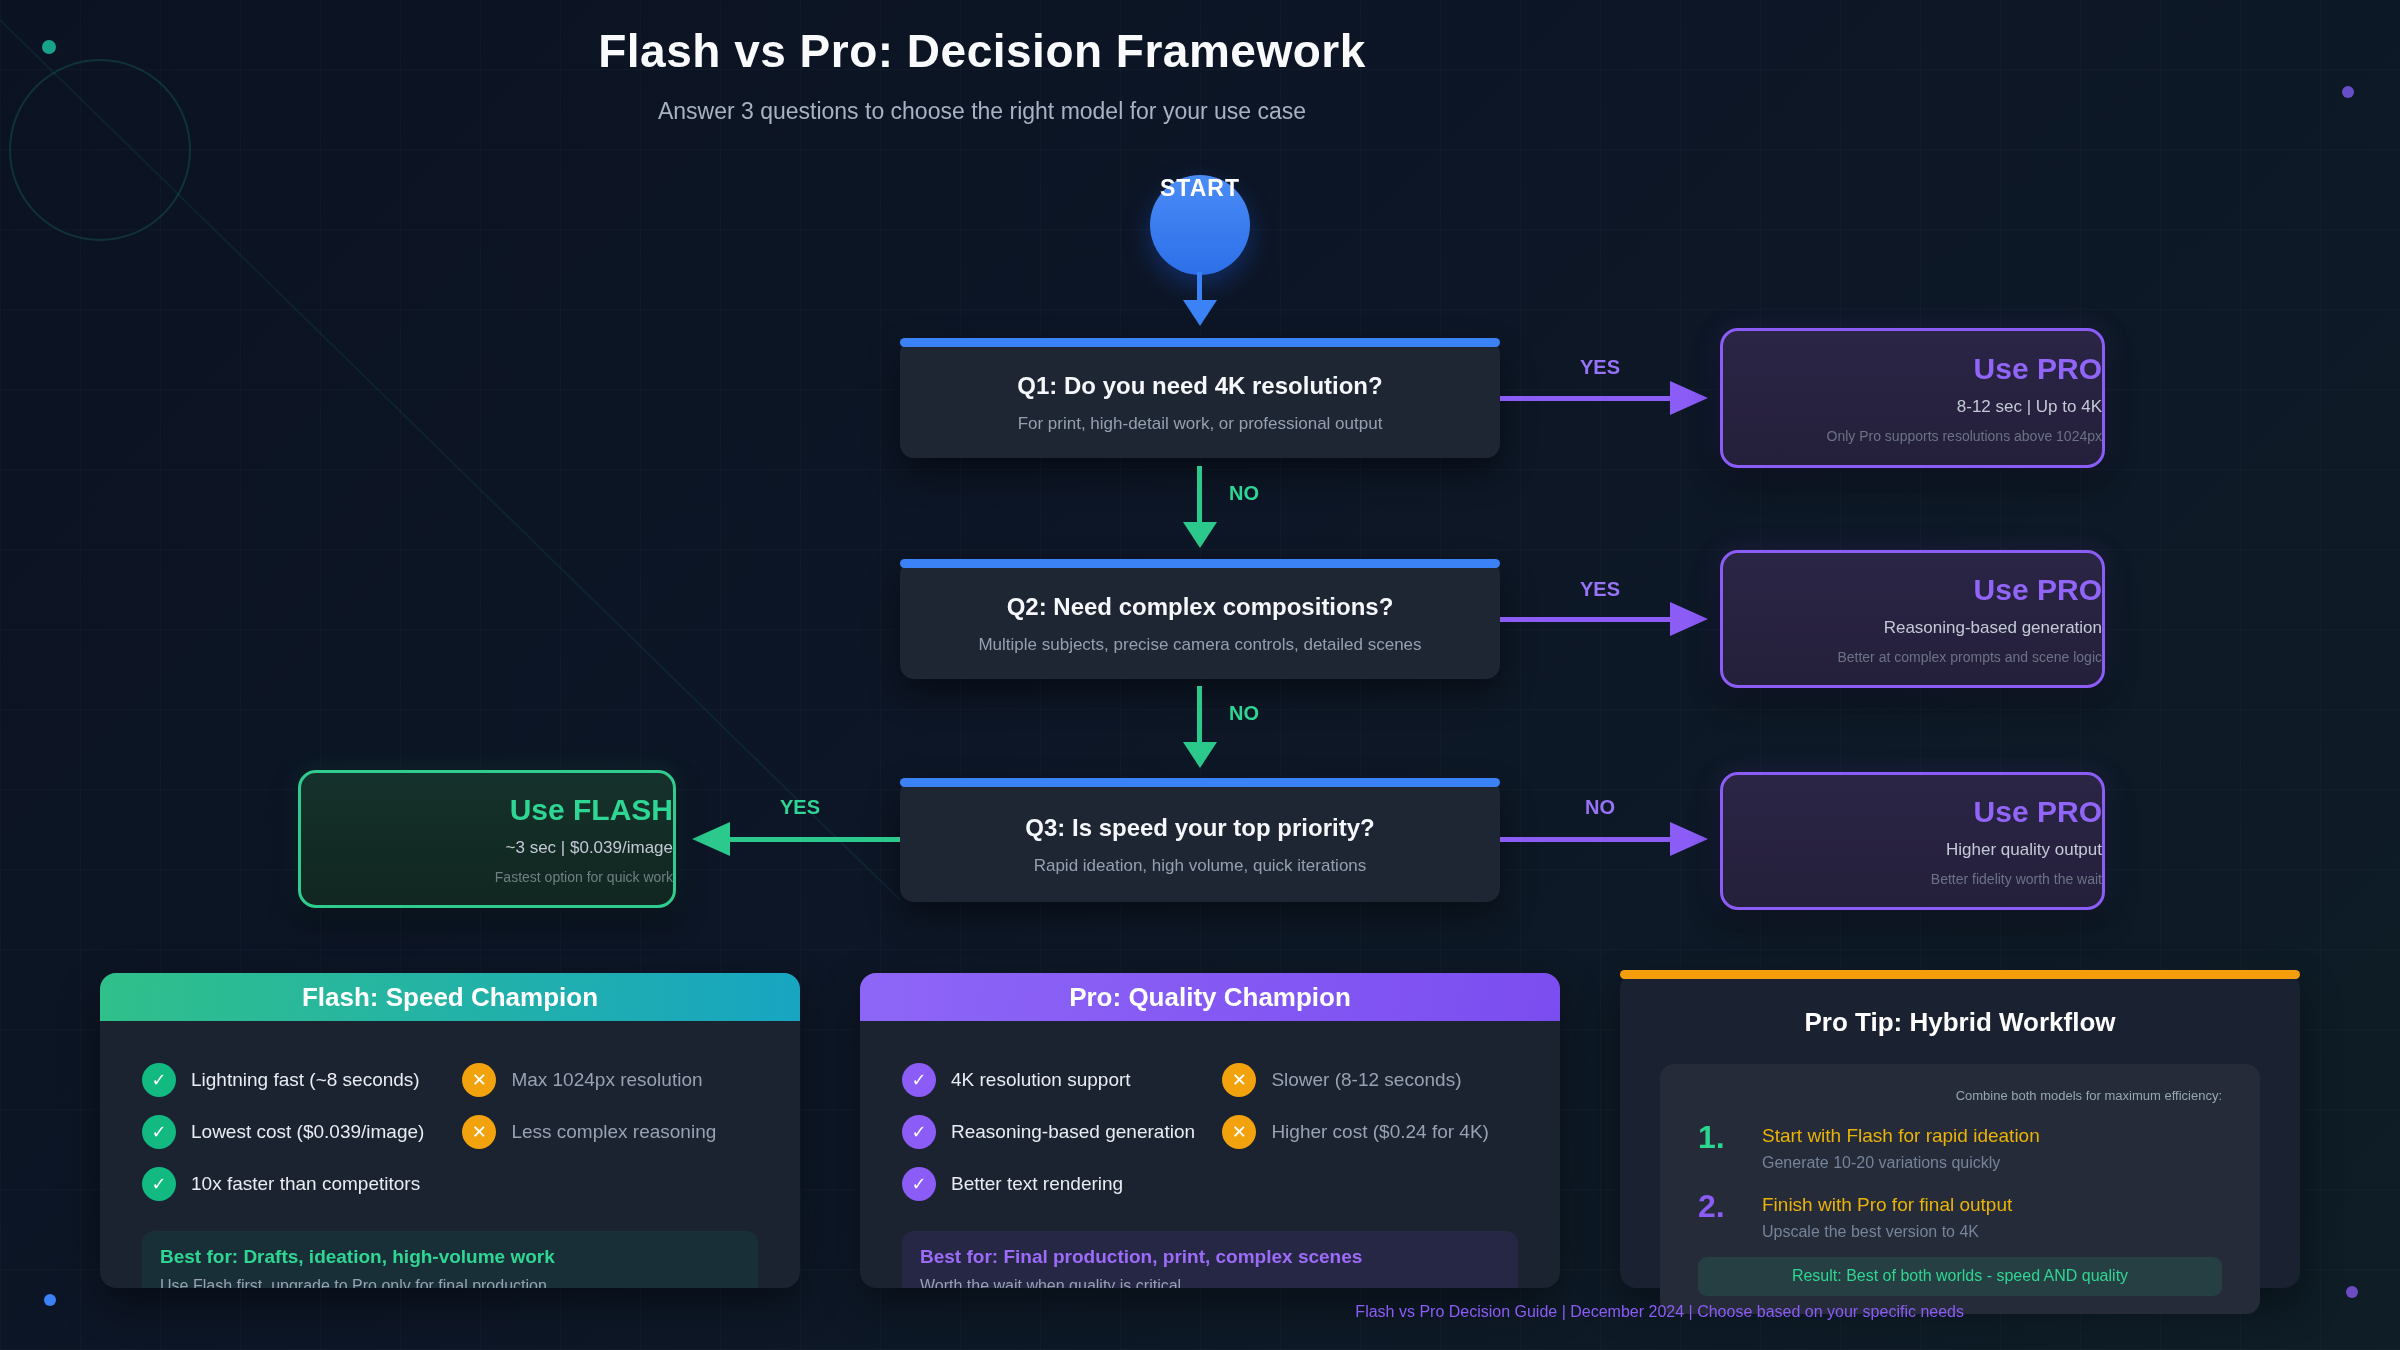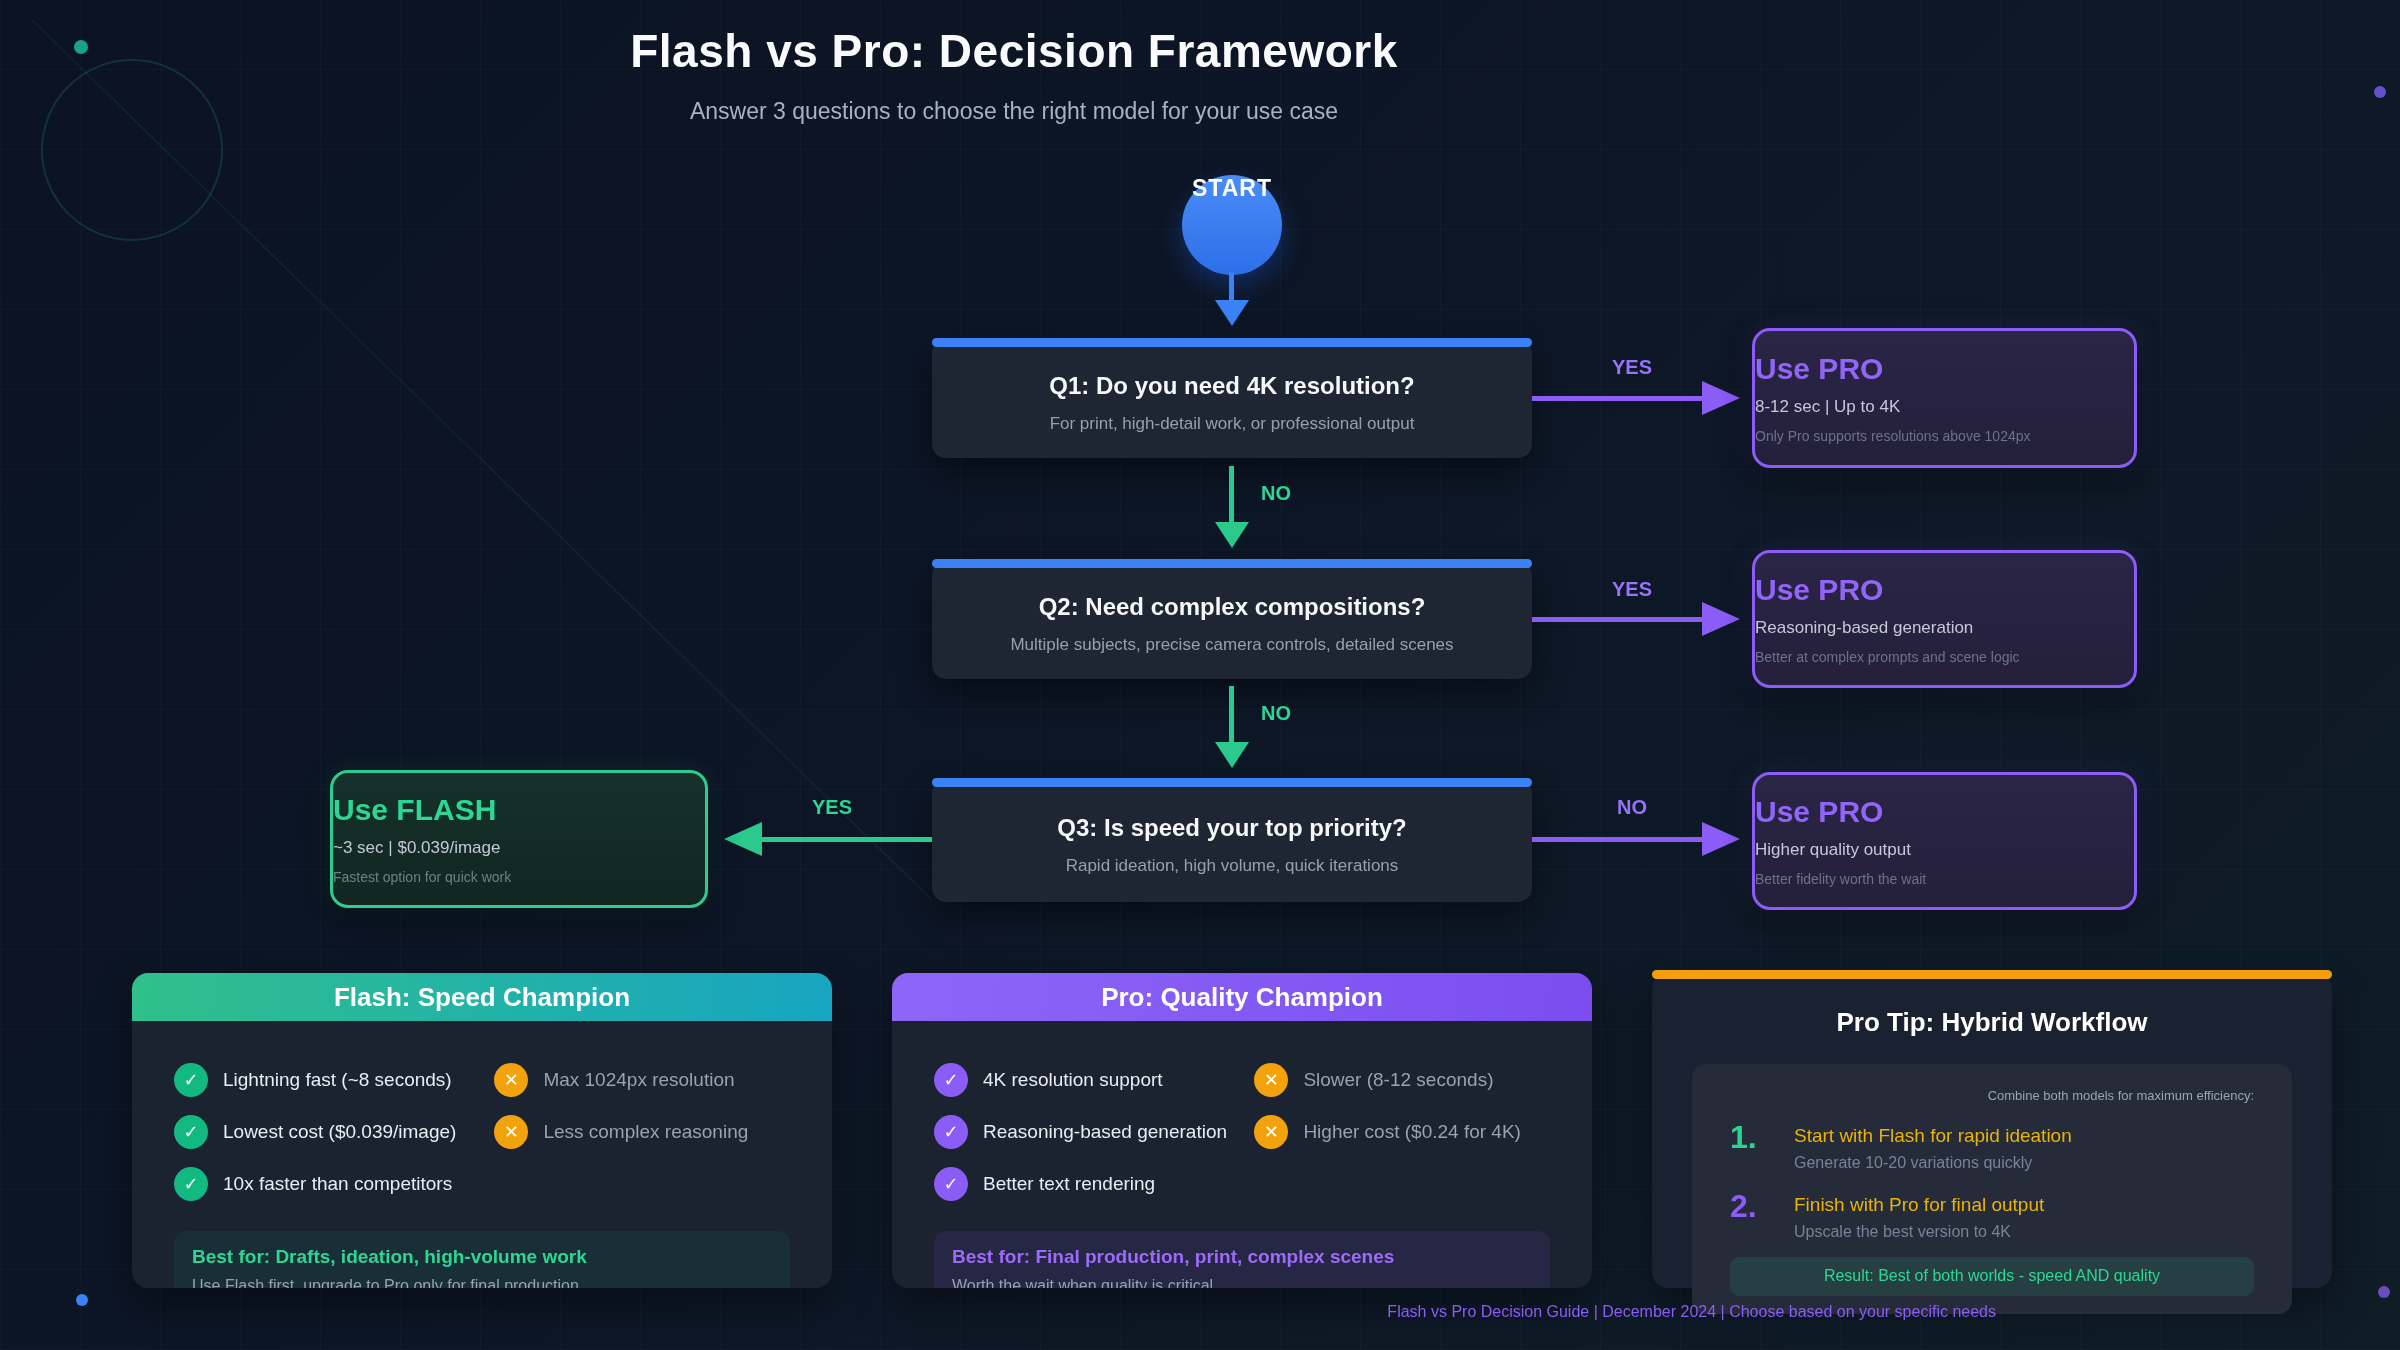--- a/index.html
+++ b/index.html
@@ -6,21 +6,21 @@
   html,body { width:2400px; height:1350px; }
   body {
     font-family:"Liberation Sans","DejaVu Sans",sans-serif;
     background:
       repeating-linear-gradient(0deg, rgba(148,163,184,0.035) 0 1px, transparent 1px 80px),
       repeating-linear-gradient(90deg, rgba(148,163,184,0.035) 0 1px, transparent 1px 80px),
       linear-gradient(135deg,#0b1322 0%,#0d1626 45%,#0e1d26 100%);
     overflow:hidden;
     color:#e8ecf2;
   }
-  .stage { position:relative; width:1964px; height:1350px;margin-left:32px; }
+  .stage { position:relative; width:1964px; height:1350px; }
 
   
   .deco { position:absolute; inset:0; pointer-events:none; }
 
   
   .title { position:absolute; top:24px; left:0; width:100%; text-align:center;
            font-size:46px; font-weight:bold; color:#f8fafc; letter-spacing:0.5px;}
   .subtitle { position:absolute; top:98px; left:0; width:100%; text-align:center;
               font-size:23px; color:#a7b2c2; }
 
@@ -42,21 +42,21 @@
     padding-top:8px;
   }
   .qbar { position:absolute; top:-2px; left:0; right:0; height:9px;
           background:#3b82f6; border-radius:8px; }
   .qtitle { font-size:24px; font-weight:bold; color:#f5f7fa; }
   .qsub   { font-size:17px; color:#94a0b0; }
 
   
   .obox {
     position:absolute; width:385px; border-radius:18px;
-    display:flex; flex-direction:column; align-items:flex-start; justify-content:center; gap:11px;
+    display:flex; flex-direction:column; align-items:flex-end; justify-content:center; gap:11px;
   }
   .obox.pro {
     left:1720px; height:140px;
     border:3px solid #8b5cf6;
     background:linear-gradient(180deg,#2b2546,#241f3a);
     box-shadow:0 14px 30px rgba(0,0,0,0.4), 0 0 28px rgba(139,92,246,0.14);
   }
   .obox.flash {
     left:298px; top:770px; width:378px; height:138px;
     border:3px solid #2ecc8f;

